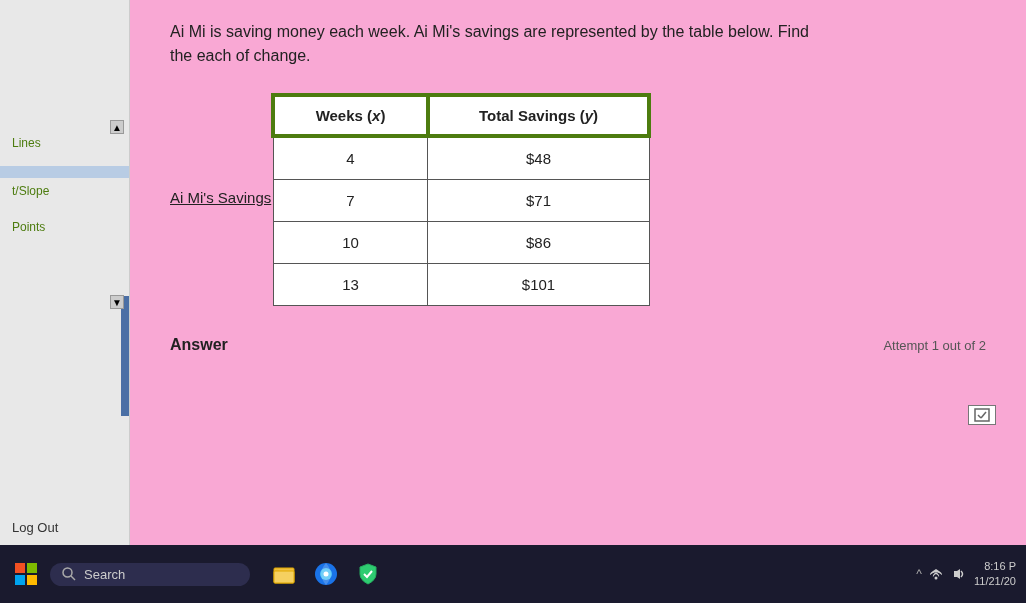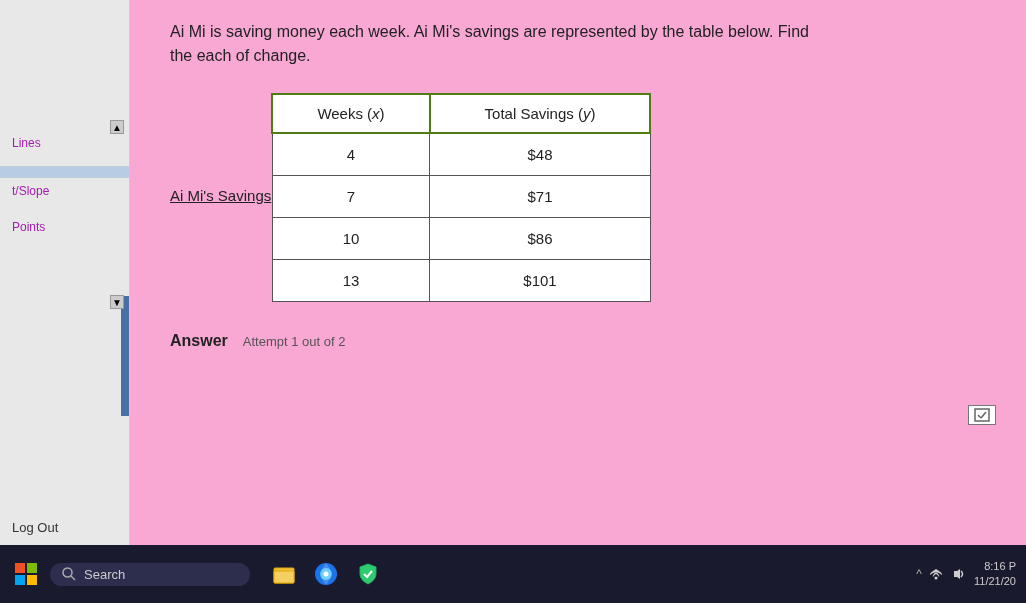--- a/index.html
+++ b/index.html
@@ -106,44 +106,45 @@
       margin-bottom: 4px;
       text-decoration: underline;
     }
 
     .savings-table {
       border-collapse: collapse;
       width: 380px;
     }
 
     .savings-table th {
-      border: 2px solid #4d7c0f;
+      border: 4px solid #4d7c0f;
       padding: 10px 20px;
       font-size: 15px;
-      font-weight: normal;
+      font-weight: bold;
       text-align: center;
       background: #fff;
       color: #222;
     }
 
     .savings-table td {
       border: 1px solid #555;
       padding: 12px 20px;
       font-size: 15px;
       text-align: center;
       background: #fff;
       color: #222;
     }
 
     
     .answer-section {
       display: flex;
       align-items: center;
       gap: 15px;
       margin-top: 10px;
+      justify-content: space-between;
     }
 
     .answer-label {
       font-size: 16px;
       font-weight: bold;
       color: #222;
     }
 
     .attempt-text {
       font-size: 13px;
@@ -255,21 +256,21 @@
       text-align: right;
       font-size: 11px;
       color: #ccc;
       line-height: 1.4;
     }
 
     
     .sidebar-label {
       padding: 6px 12px;
       font-size: 12px;
-      color: #a21caf;
+      color: #4d7c0f;
     }
 
     .sidebar-blue-bar {
       width: 8px;
       height: 120px;
       background: #4a6fa5;
       position: absolute;
       right: 0;
       top: 130px;
     }

